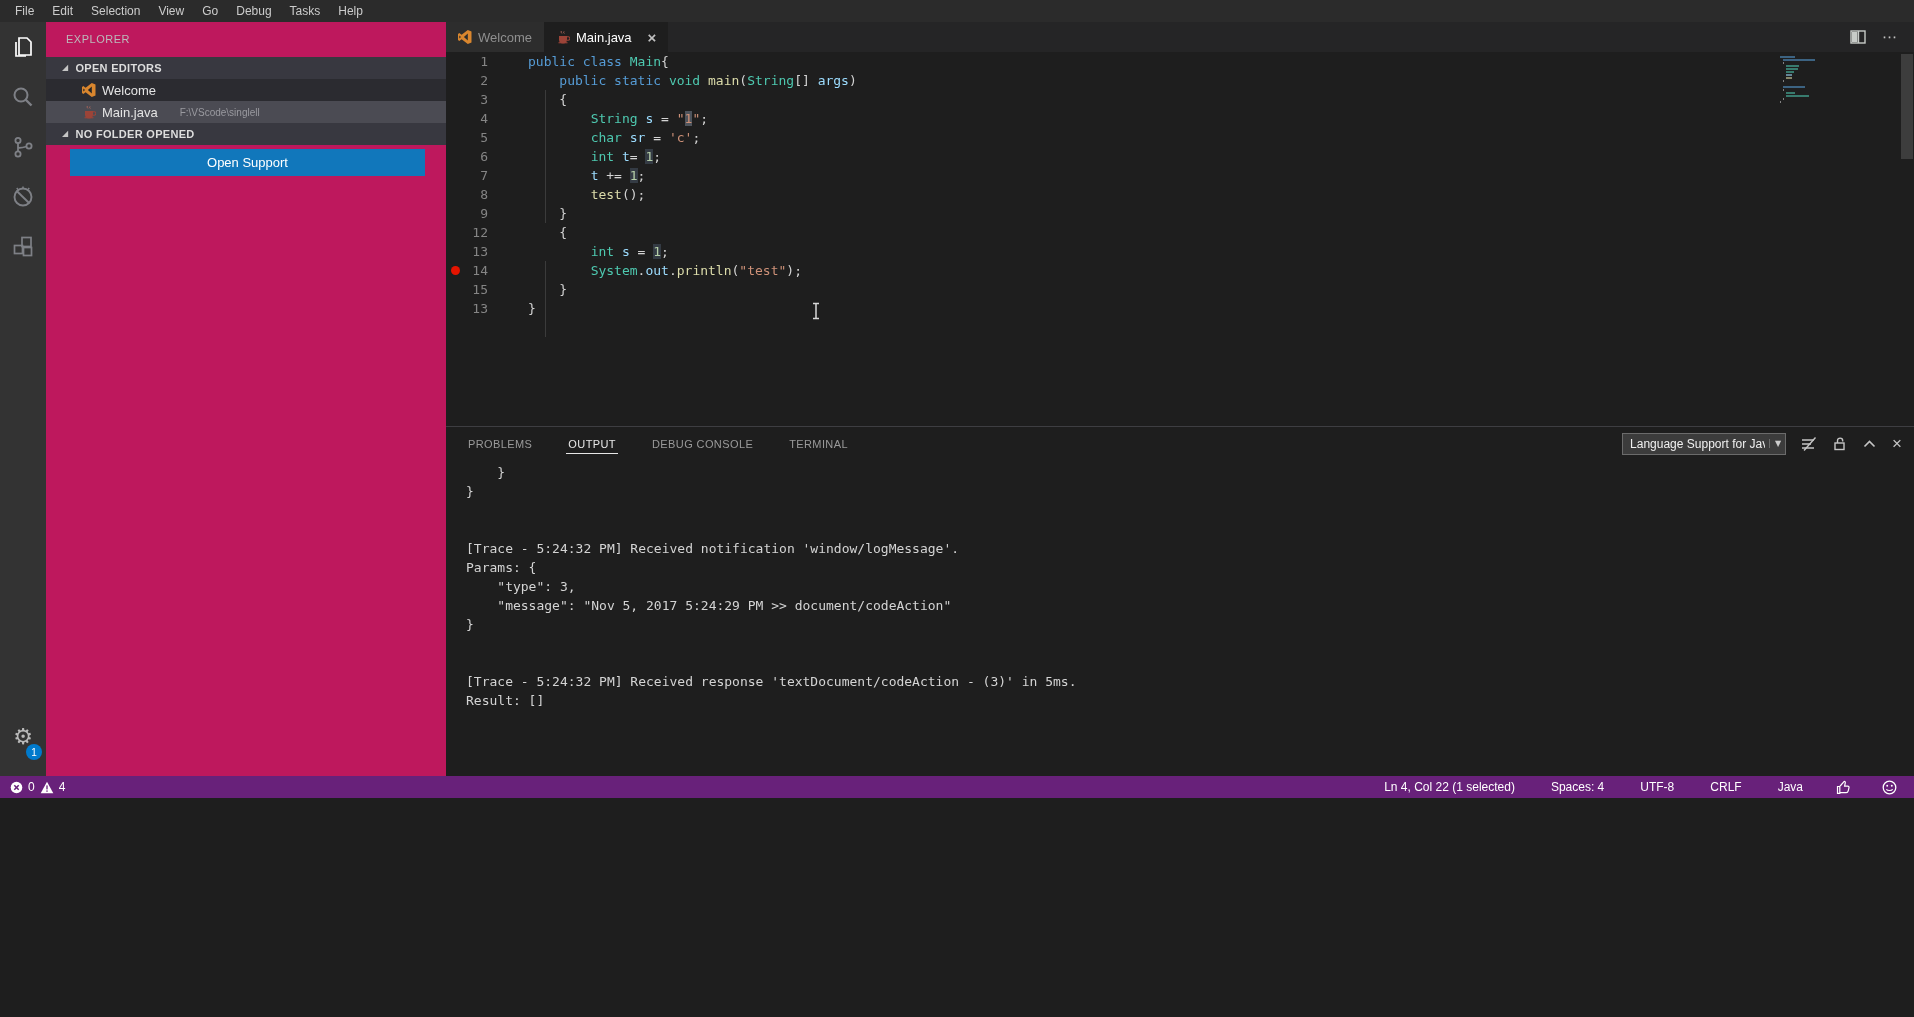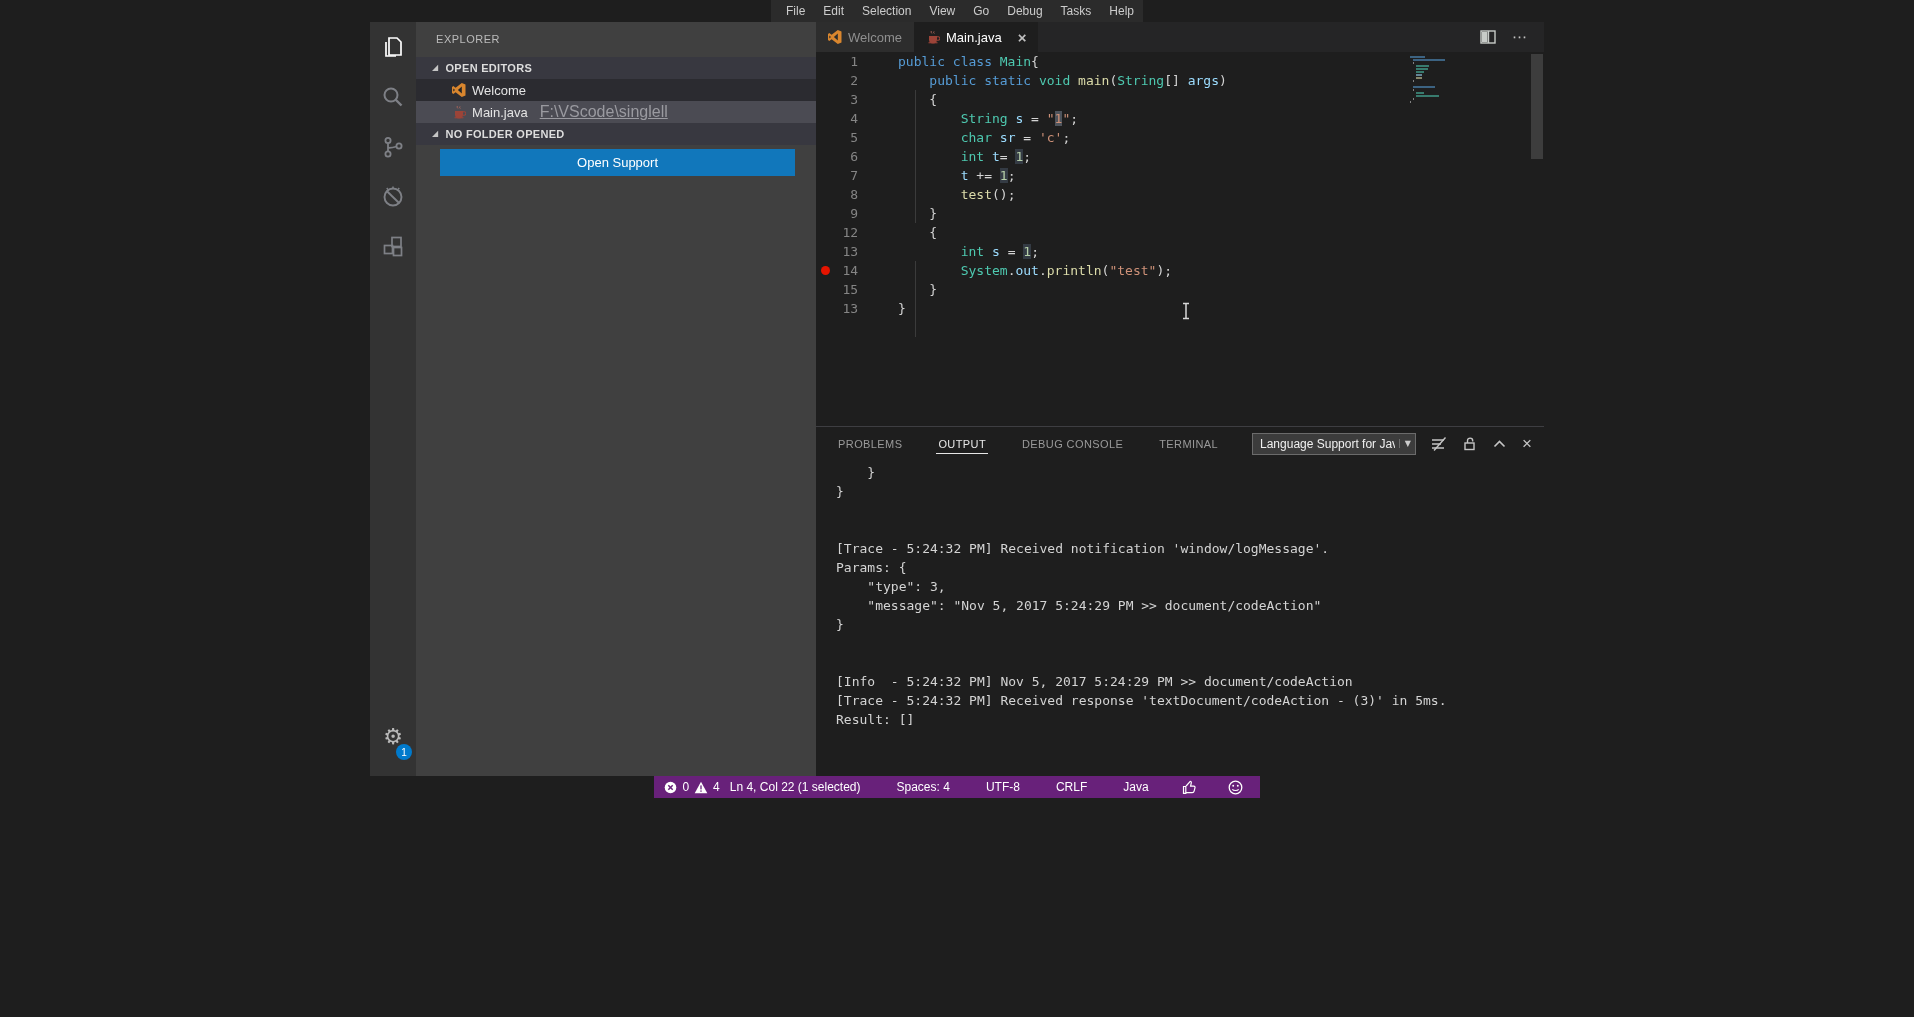--- a/index.html
+++ b/index.html
@@ -1,43 +1,43 @@
 <!DOCTYPE html>
 <html><head>
 <meta charset="utf-8">
 <style>
   * { box-sizing: border-box; margin: 0; padding: 0; }
   html,body { background:#1E1E1E; }
   body { font-family:"Liberation Sans", sans-serif; }
-  .app { width:1914px; height:798px; display:flex; flex-direction:column; overflow:hidden; background:#1E1E1E; position:relative;align-items:center; }
+  .app { width:1914px; height:798px; display:flex; flex-direction:column; overflow:hidden; background:#1E1E1E; position:relative; }
 
   
   .menubar { height:22px; background:#2B2B2B; display:flex; align-items:center; padding-left:6px; flex:0 0 auto; }
   .menu-item { color:#CCCCCC; font-size:12px; padding:0 9px; line-height:22px; cursor:default; }
 
   .mainrow { flex:1 1 auto; display:flex; min-height:0; }
 
   
   .activitybar { width:46px; background:#333333; display:flex; flex-direction:column; justify-content:space-between; flex:0 0 auto; }
   .ab-item { width:46px; height:50px; display:flex; align-items:center; justify-content:center; position:relative; }
   .ab-item svg { display:block; }
   .gear-glyph { font-size:22px; color:#B9B9B9; font-family:"DejaVu Sans",sans-serif; line-height:1; }
   .settings-badge { position:absolute; right:4px; bottom:2px; width:16px; height:16px; border-radius:50%; background:#007ACC; color:#fff; font-size:10px; display:flex; align-items:center; justify-content:center; }
   .ab-bottom { margin-bottom:14px; }
 
   
-  .sidebar { width:400px; background:#404040; flex:0 0 auto; color:#CCCCCC; }
+  .sidebar { width:400px; background:#be185d; flex:0 0 auto; color:#CCCCCC; }
   .sb-title { height:35px; line-height:35px; padding-left:20px; font-size:11px; color:#BBBBBB; letter-spacing:0.5px; }
   .sb-section-header { height:22px; background:#383840; display:flex; align-items:center; padding-left:16px; font-size:11px; font-weight:bold; color:#DDDDDD; letter-spacing:0.3px; gap:7px; }
   .twistie { font-size:8px; color:#C5C5C5; font-family:"DejaVu Sans",sans-serif; transform:translateY(-1px); }
   .sb-row { height:22px; display:flex; align-items:center; padding-left:36px; font-size:13px; gap:6px; }
   .sb-row.hoverish { background:#2B2B30; }
   .sb-row.selected { background:#4B4B53; }
   .sb-row .sb-label { color:#E4E4E4; white-space:nowrap; }
-  .sb-path { color:#9A9AA0; font-size:16px; margin-left:6px; white-space:nowrap;text-decoration:underline; }
+  .sb-path { color:#9A9AA0; font-size:10px; margin-left:16px; white-space:nowrap; }
   .sb-message { padding:13px 20px 10px 20px; font-size:13px; color:#CCCCCC; }
   .open-folder-btn { display:block; margin:4px 21px 0 24px; width:355px; height:27px; background:#1177BB; color:#FFFFFF; border:none; font-size:13px; font-family:"Liberation Sans",sans-serif; cursor:pointer; }
 
   
   .editor-col { flex:1 1 auto; display:flex; flex-direction:column; min-width:0; }
 
   .tabbar { height:30px; background:#252526; display:flex; flex:0 0 auto; align-items:stretch; }
   .tab { display:flex; align-items:center; padding:0 12px; font-size:13px; gap:6px; }
   .tab.inactive { background:#2D2D2D; color:#8F8F8F; }
   .tab.active { background:#1E1E1E; color:#FFFFFF; }
@@ -385,21 +385,20 @@
               <div class="out-line">}</div>
               <div class="out-line"></div>
               <div class="out-line"></div>
               <div class="out-line">[Trace - 5:24:32 PM] Received notification 'window/logMessage'.</div>
               <div class="out-line">Params: {</div>
               <div class="out-line">    "type": 3,</div>
               <div class="out-line">    "message": "Nov 5, 2017 5:24:29 PM &gt;&gt; document/codeAction"</div>
               <div class="out-line">}</div>
               <div class="out-line"></div>
               <div class="out-line"></div>
-              <div class="out-line">[Info  - 5:24:32 PM] Nov 5, 2017 5:24:29 PM &gt;&gt; document/codeAction</div>
               <div class="out-line">[Trace - 5:24:32 PM] Received response 'textDocument/codeAction - (3)' in 5ms.</div>
               <div class="out-line">Result: []</div>
             </div>
         </div>
       </div>
     </div>
   </div>
 
   <div class="statusbar">
     <div class="sb-left">

